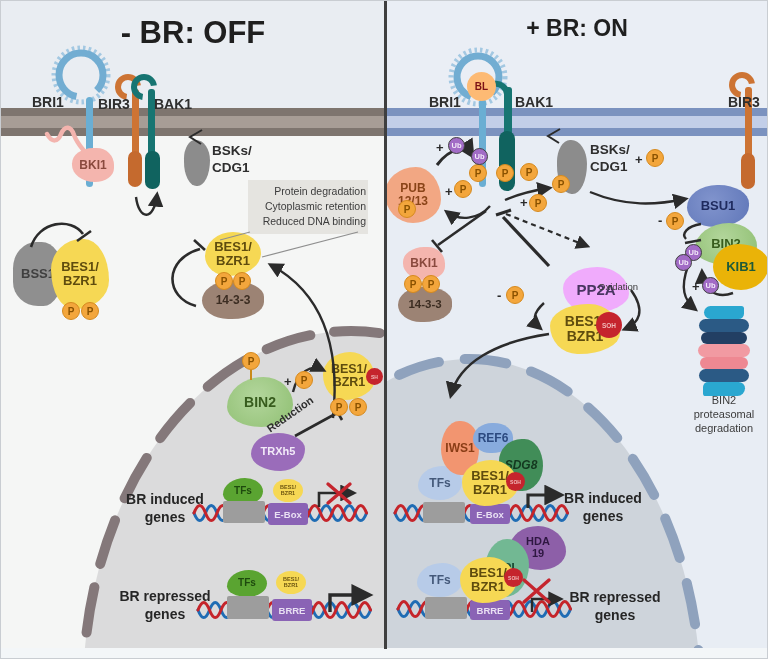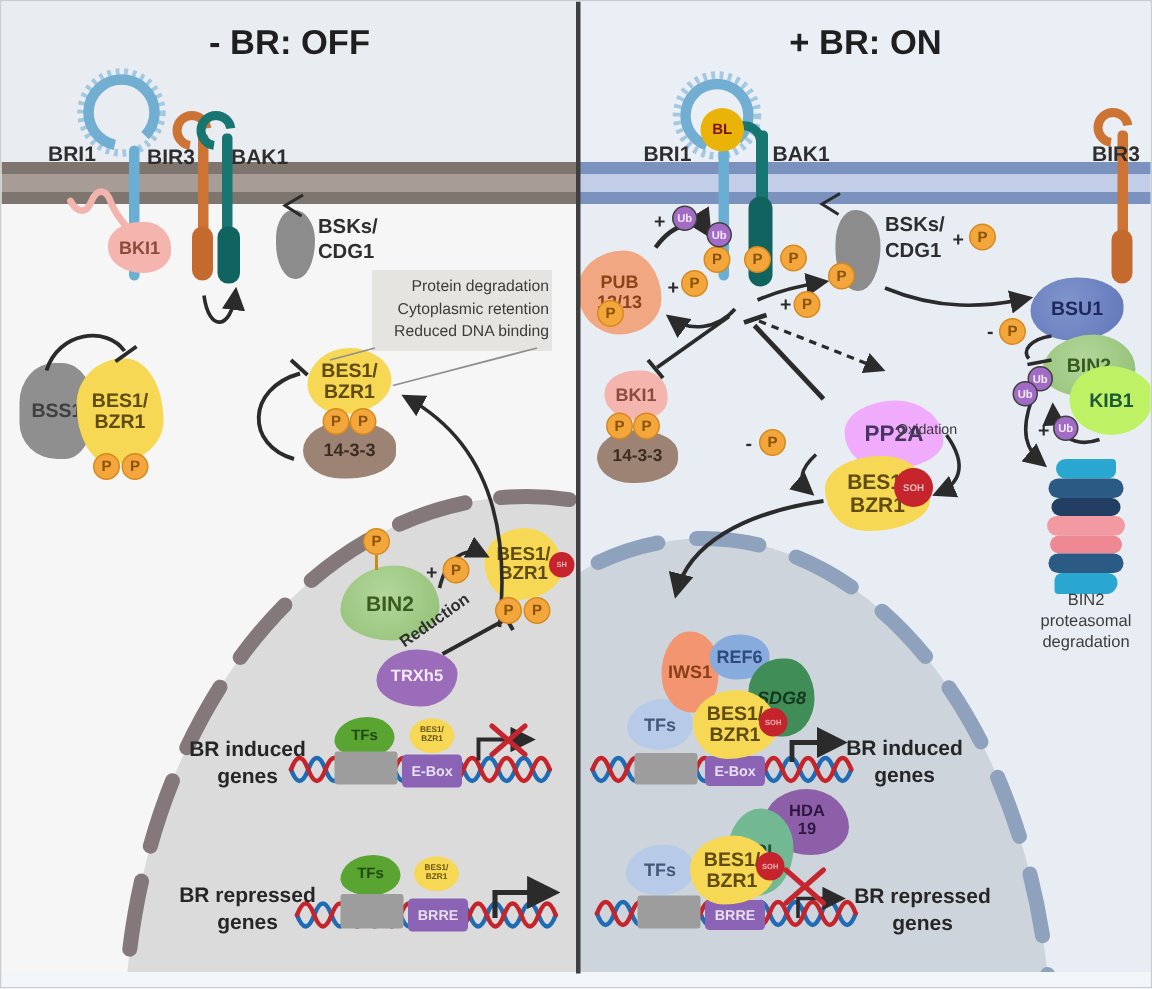--- a/index.html
+++ b/index.html
@@ -108,21 +108,21 @@
       <rect x="503" y="86" width="8" height="50" rx="3" fill="#177572"></rect>
       <rect x="498" y="130" width="16" height="60" rx="8" fill="#10635f"></rect>
     </g>
     <g>
       <circle cx="741" cy="84" r="10" fill="none" stroke="#cd7434" stroke-width="6" stroke-dasharray="44 19" stroke-dashoffset="46"></circle>
       <rect x="744" y="86" width="7" height="74" rx="3" fill="#cd7434"></rect>
       <rect x="740" y="152" width="14" height="36" rx="7" fill="#c56a2e"></rect>
     </g>
   </svg>
 
-  <div class="lbl ctr" style="left:0;top:14px;width:384px;font-size:23px;color:#1f1f1f;">- BR: OFF</div>
+  <div class="lbl ctr" style="left:0;top:14px;width:384px;font-size:31px;color:#1f1f1f;">- BR: OFF</div>
   <div class="lbl" style="left:31px;top:93px;font-size:14px;">BRI1</div>
   <div class="lbl" style="left:97px;top:95px;font-size:14px;">BIR3</div>
   <div class="lbl" style="left:153px;top:95px;font-size:14px;">BAK1</div>
 
   <div class="blob" style="left:71px;top:147px;width:42px;height:34px;background:#f4b5ae;border-radius:55% 45% 50% 60%/50% 55% 45% 55%;">
     <span style="font-size:12px;color:#8a4a3e;">BKI1</span>
   </div>
 
   <div class="blob" style="left:183px;top:139px;width:26px;height:46px;background:#8c8c8c;border-radius:45% 55% 50% 50%/42% 46% 58% 54%;"></div>
   <div class="lbl" style="left:211px;top:142px;font-size:13.5px;">BSKs/</div>
@@ -188,21 +188,21 @@
     <span style="font-size:5.5px;color:#6b5410;">BZR1</span>
   </div>
   <div class="gbox" style="left:226px;top:595px;width:42px;height:23px;"></div>
   <div class="pbox" style="left:271px;top:598px;width:40px;height:22px;">BRRE</div>
 
   <div class="lbl ctr" style="left:384px;top:14px;width:384px;font-size:23px;color:#1f1f1f;">+ BR: ON</div>
   <div class="lbl" style="left:428px;top:93px;font-size:14px;">BRI1</div>
   <div class="lbl" style="left:514px;top:93px;font-size:14px;">BAK1</div>
   <div class="lbl" style="left:727px;top:93px;font-size:14px;">BIR3</div>
 
-  <div class="badge" style="left:466px;top:71px;width:29px;height:29px;background:#eab308;z-index:4;">
+  <div class="badge" style="left:466px;top:71px;width:29px;height:29px;background:#fdba74;z-index:4;">
     <span style="font-size:10px;color:#7c1216;">BL</span>
   </div>
 
   <div class="blob" style="left:384px;top:166px;width:56px;height:56px;background:#f2a783;border-radius:55% 45% 50% 50%/48% 58% 42% 52%;">
     <span style="font-size:12px;color:#8a4418;">PUB</span>
     <span style="font-size:12px;color:#8a4418;">12/13</span>
   </div>
 
   <div class="blob" style="left:556px;top:139px;width:30px;height:54px;background:#8c8c8c;border-radius:45% 55% 50% 50%/42% 46% 58% 54%;"></div>
   <div class="lbl" style="left:589px;top:141px;font-size:13.5px;">BSKs/</div>
@@ -225,21 +225,21 @@
     <span style="font-size:14px;color:#5f4c0e;">BES1/</span>
     <span style="font-size:14px;color:#5f4c0e;">BZR1</span>
   </div>
 
   <div class="blob" style="left:686px;top:184px;width:62px;height:42px;background:radial-gradient(circle at 40% 40%,#8194cd,#5f76b8);border-radius:50% 50% 55% 45%/55% 45% 52% 48%;">
     <span style="font-size:13px;color:#1e2a5e;">BSU1</span>
   </div>
   <div class="blob" style="left:694px;top:222px;width:62px;height:42px;background:radial-gradient(circle at 45% 40%,#b3d69c,#8fbf72);border-radius:55% 45% 48% 52%/60% 55% 45% 40%;">
     <span style="font-size:13px;color:#375c1d;">BIN2</span>
   </div>
-  <div class="blob" style="left:712px;top:243px;width:56px;height:46px;background:#bef264;border-radius:45% 55% 50% 50%/50% 44% 56% 50%;">
+  <div class="blob" style="left:712px;top:243px;width:56px;height:46px;background:#eab308;border-radius:45% 55% 50% 50%/50% 44% 56% 50%;">
     <span style="font-size:13px;color:#1e5a39;">KIB1</span>
   </div>
 
   <div class="abs" style="left:697px;top:305px;width:52px;height:96px;z-index:4;">
     <div class="ring" style="width:40px;height:13px;background:#2aa7d0;border-radius:10px 4px 8px 10px;"></div>
     <div class="ring" style="width:50px;height:13px;background:#2b5a85;"></div>
     <div class="ring" style="width:46px;height:12px;background:#223f63;"></div>
     <div class="ring" style="width:52px;height:13px;background:#f19aa2;"></div>
     <div class="ring" style="width:48px;height:12px;background:#ee8892;"></div>
     <div class="ring" style="width:50px;height:13px;background:#2b5a85;"></div>

